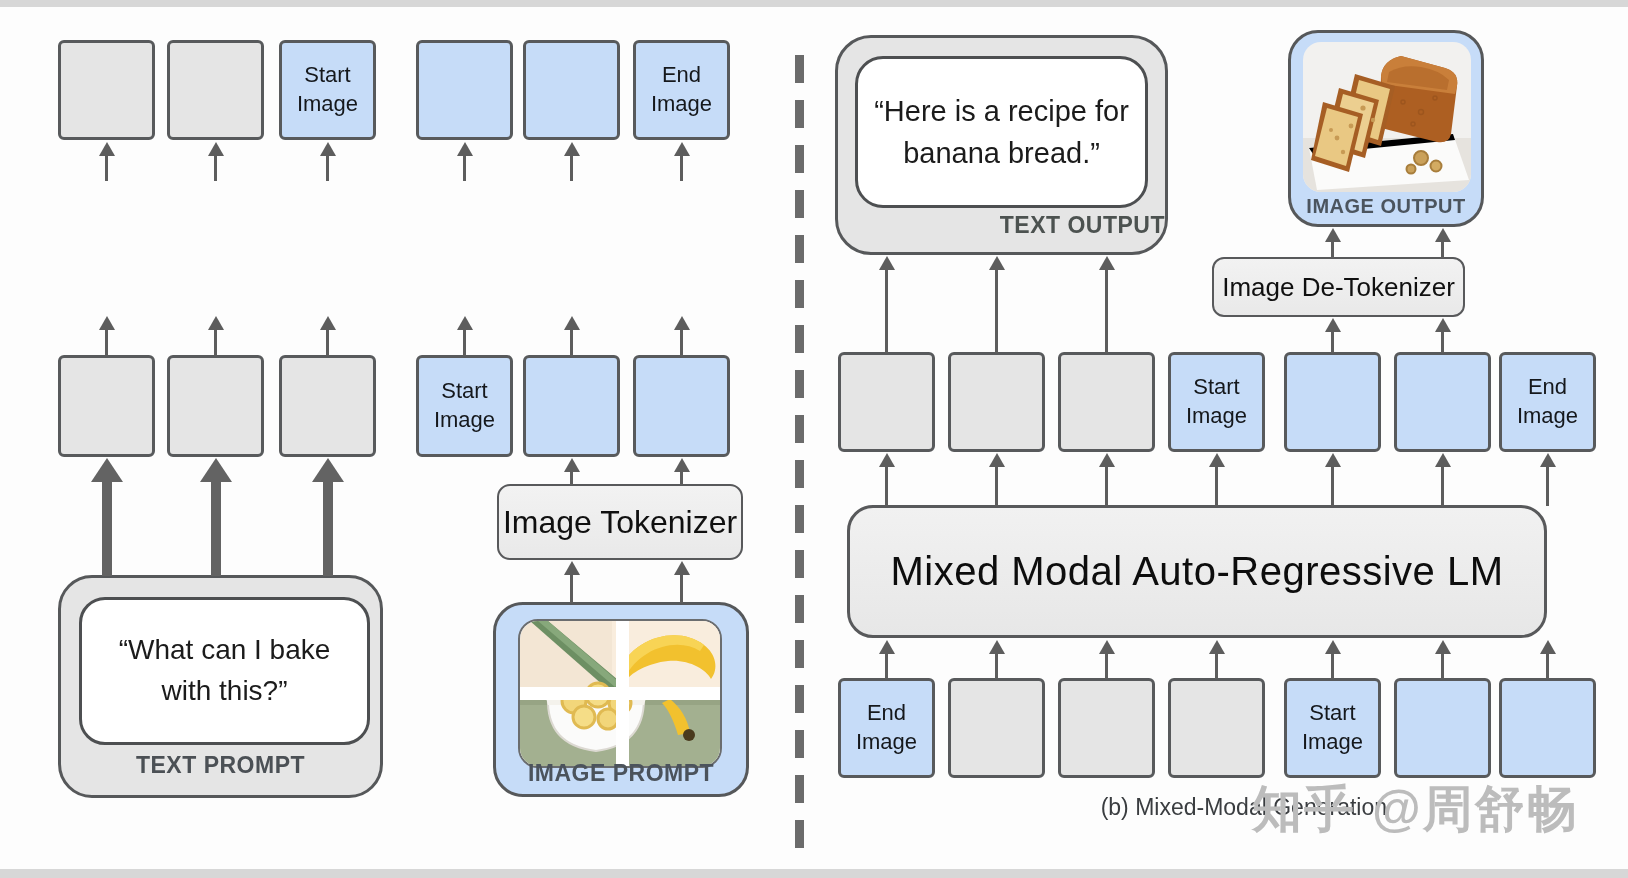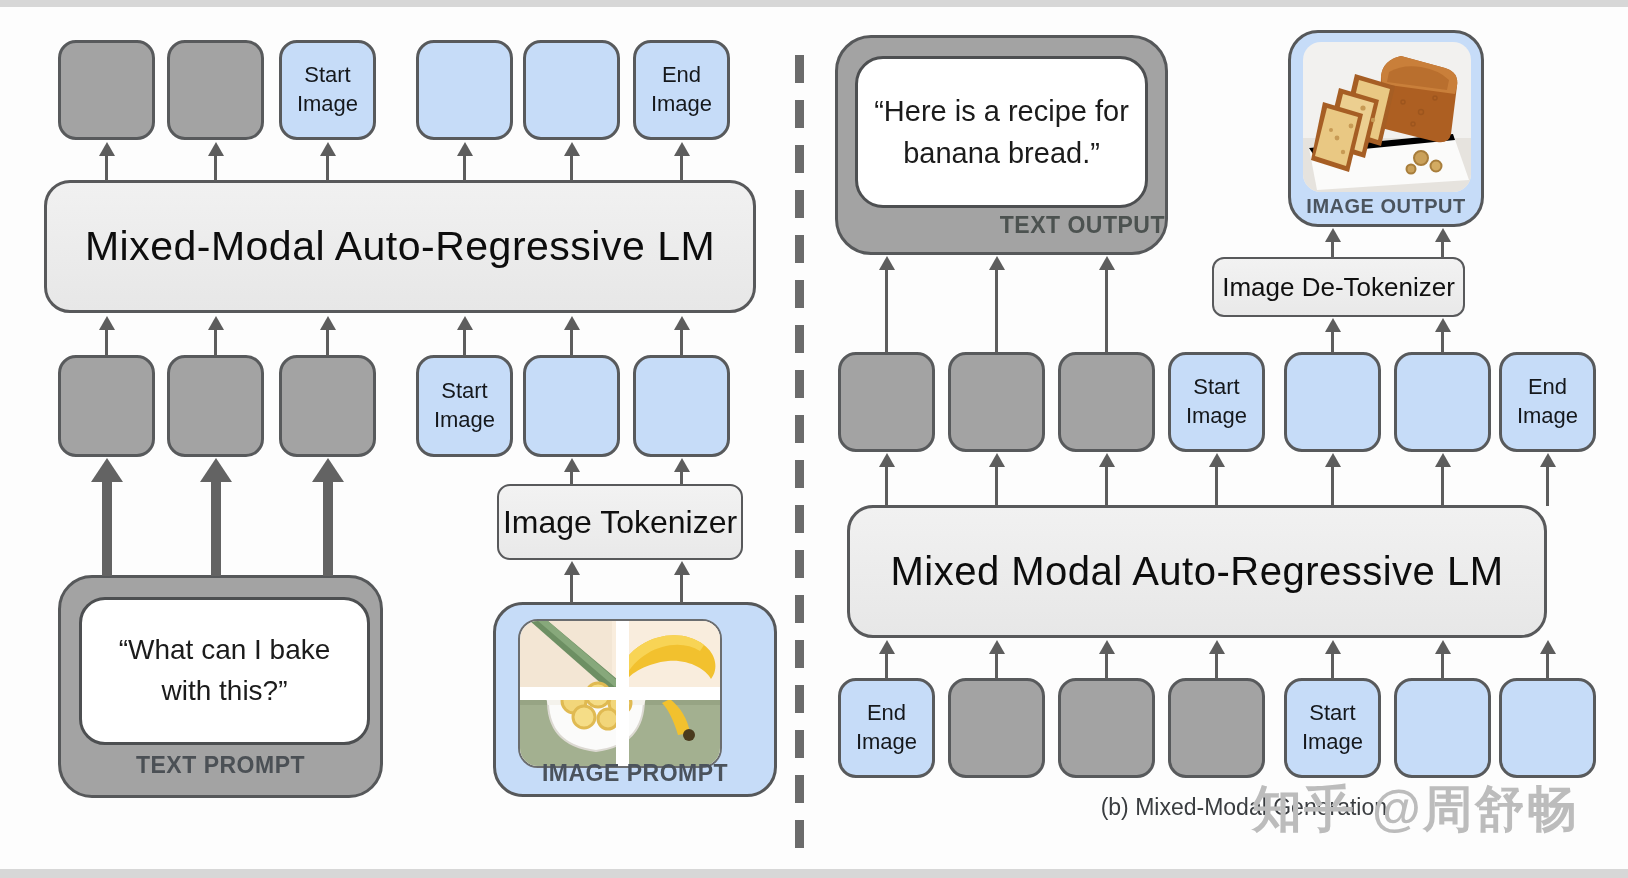--- a/index.html
+++ b/index.html
@@ -1,22 +1,22 @@
 <!DOCTYPE html>
 <html><head>
 <meta charset="utf-8">
 <style>
   html,body{margin:0;padding:0;background:#ffffff;}
   #stage{position:relative;width:1628px;height:878px;background:#fdfdfd;overflow:hidden;
          font-family:"Liberation Sans", sans-serif;}
   .edge-strip{position:absolute;left:0;width:1628px;background:#d7d7d7;}
-  .token{position:absolute;box-sizing:border-box;border:3px solid #585a5c;border-radius:18px;
+  .token{position:absolute;box-sizing:border-box;border:3px solid #585a5c;border-radius:6px;
          display:flex;align-items:center;justify-content:center;text-align:center;
          font-size:22px;color:#15181c;line-height:1.3;white-space:pre-line;}
-  .green{background:#a3a3a3;}
+  .green{background:#e5e5e5;}
   .blue{background:#c6dcf8;}
   .bigbox{position:absolute;box-sizing:border-box;background:linear-gradient(#f1f1f1,#e7e7e7);
           border:3px solid #58595b;border-radius:26px;display:flex;align-items:center;justify-content:center;}
   .bigbox span{font-size:41px;color:#0d0d0d;letter-spacing:0.5px;}
   .graybox{position:absolute;box-sizing:border-box;background:linear-gradient(#f2f2f2,#e9e9e9);
            border:2.5px solid #58595b;border-radius:13px;display:flex;align-items:center;justify-content:center;}
   .graybox span{font-size:32px;color:#101010;}
   .container-box{position:absolute;box-sizing:border-box;border:3px solid #56585a;}
   .white-inner{position:absolute;box-sizing:border-box;background:#ffffff;border:3px solid #4d4f51;
                display:flex;align-items:center;justify-content:center;text-align:center;
@@ -33,37 +33,34 @@
   .arr-head{position:absolute;width:0;height:0;}
 </style>
 </head>
 <body>
 
 <div id="stage">
 
   <div class="edge-strip" style="top:0;height:7px;"></div>
   <div class="edge-strip" style="top:869px;height:9px;"></div>
 
-  <div class="bigbox" style="left:44px;top:180px;width:712px;height:133px;">
-    <span>Mixed-Modal Auto-Regressive LM</span>
-  </div>
 
   <div class="graybox" style="left:497px;top:484px;width:246px;height:76px;">
     <span>Image Tokenizer</span>
   </div>
 
   <div class="container-box green" style="left:58px;top:575px;width:325px;height:223px;border-radius:34px;">
     <div class="white-inner" style="left:18px;top:19px;width:291px;height:148px;border-radius:26px;font-size:28px;line-height:1.45;">
       <span>“What can I bake
 with this?”</span>
     </div>
     <div class="cap-label" style="bottom:16px;">TEXT PROMPT</div>
   </div>
 
-  <div class="container-box blue" style="left:493px;top:602px;width:284px;height:195px;border-radius:30px;">
+  <div class="container-box blue" style="left:493px;top:602px;width:256px;height:195px;border-radius:30px;">
     <div class="photo" style="left:22px;top:14px;width:204px;height:149px;border-radius:20px;border:2px solid #6b6d6f;box-sizing:border-box;">
       <svg width="204" height="149" viewBox="0 0 204 149" xmlns="http://www.w3.org/2000/svg">
         <rect width="204" height="149" fill="#f3e6d4"></rect>
         <rect x="92" width="112" height="80" fill="#f9eddd"></rect>
         <rect y="76" width="204" height="73" fill="#a3b090"></rect>
         <rect y="76" width="204" height="8" fill="#97a484"></rect>
         <polygon points="10,0 28,0 104,64 92,72" fill="#6d8f63"></polygon>
         <polygon points="18,0 28,0 100,62 95,66" fill="#87a87b"></polygon>
         <path d="M 98 52 C 112 16 158 4 184 24 C 196 33 199 48 191 58 C 186 48 168 38 148 40 C 128 42 110 52 104 62 Z" fill="#f2c12e"></path>
         <path d="M 98 52 C 112 16 158 4 184 24 L 180 30 C 158 16 120 26 104 58 Z" fill="#f8d455"></path>

